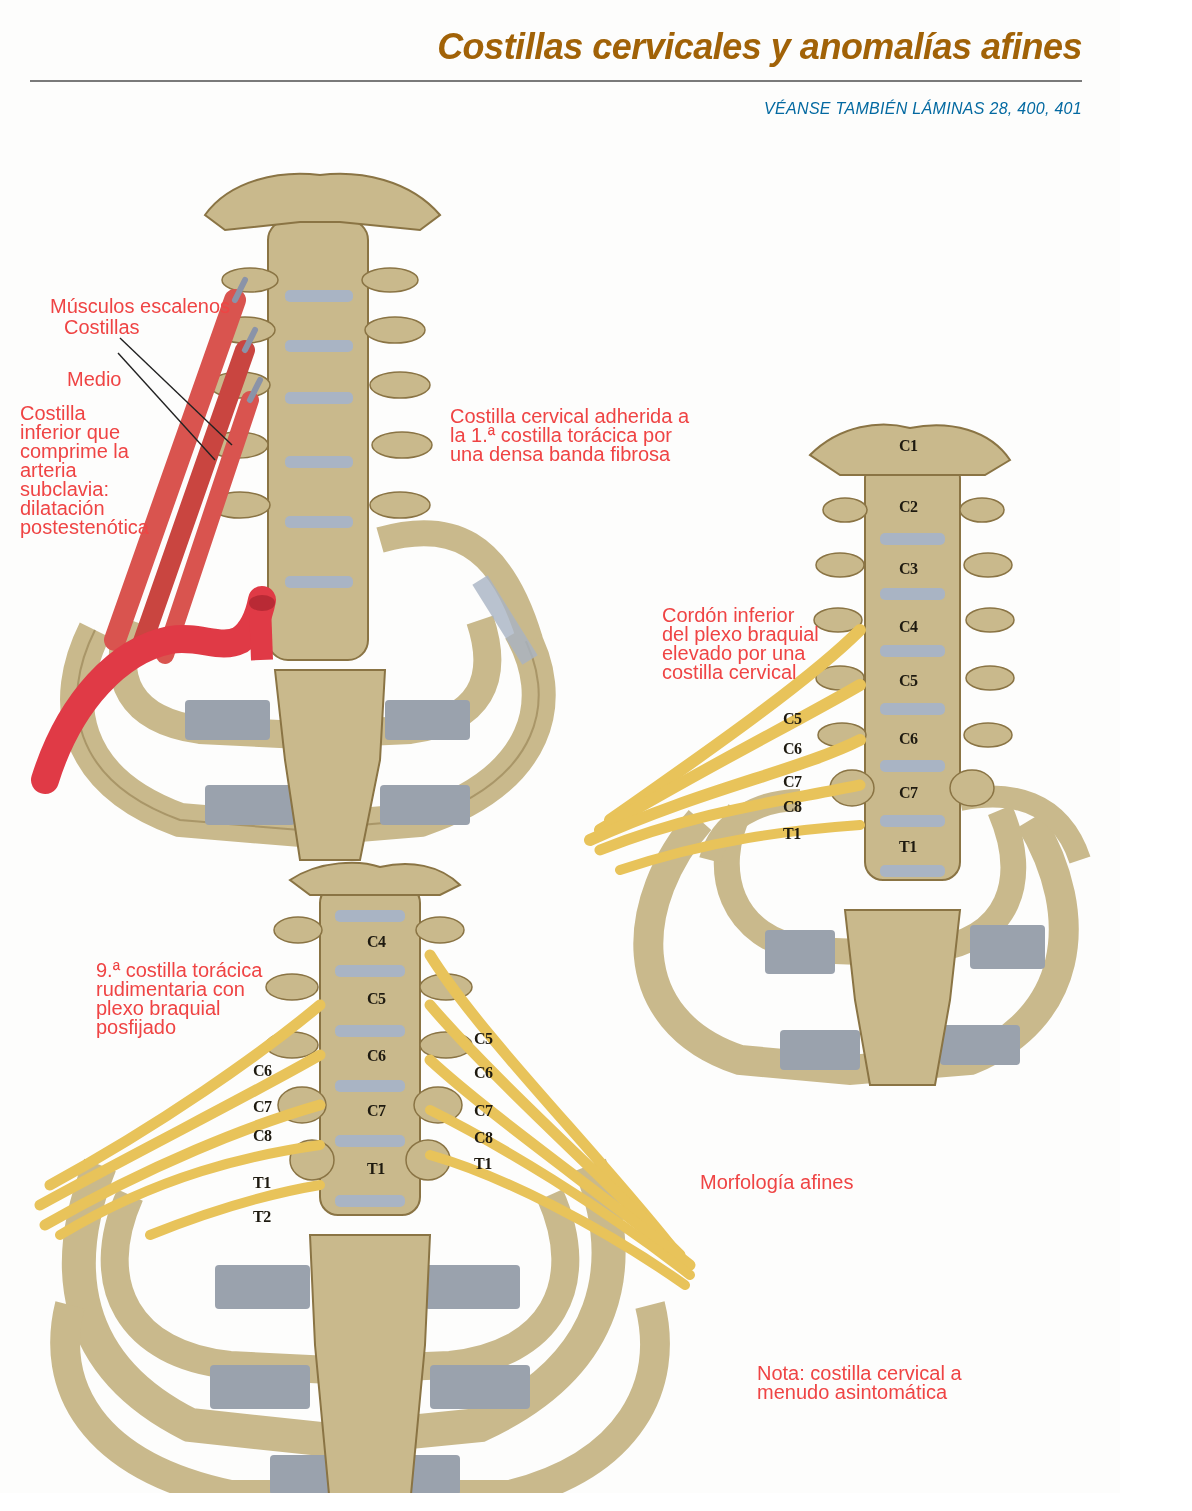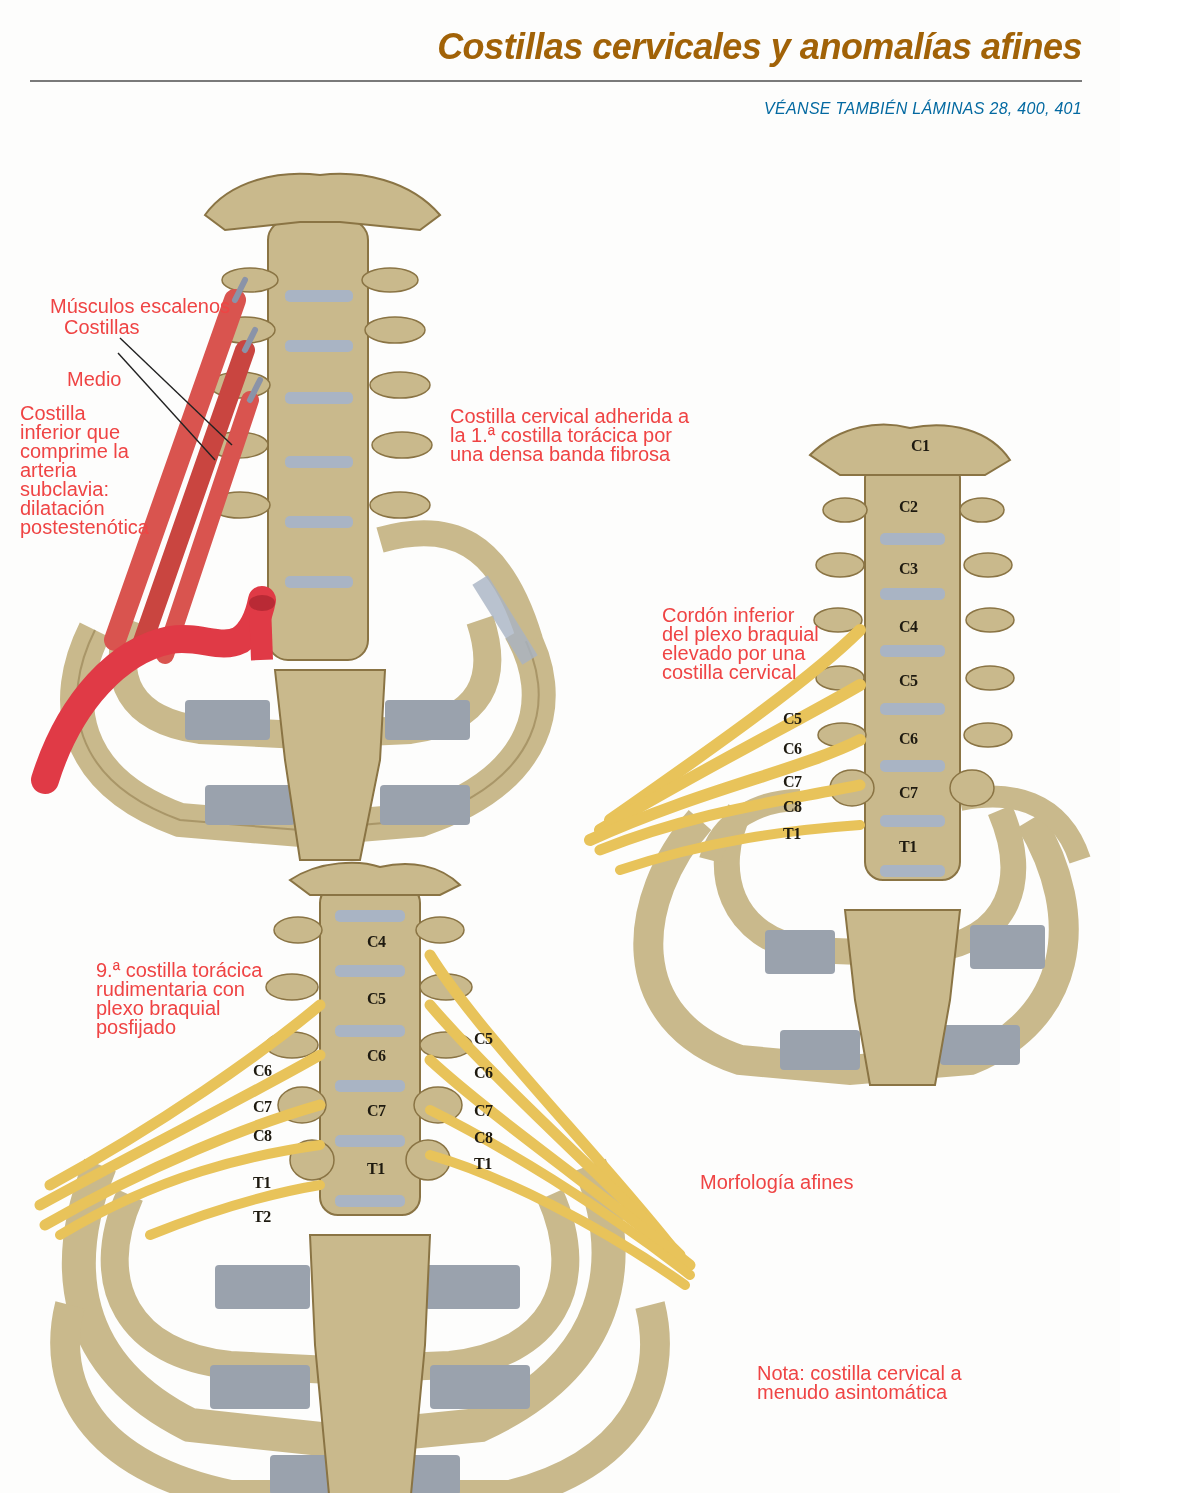--- a/index.html
+++ b/index.html
@@ -164,21 +164,21 @@
       <path d="M270 405 C200 410 120 420 30 450" stroke-width="10"></path>
     </g>
   </svg>
 </div>
 
 <div class="label" style="left:662px;top:606px;">Cordón inferior
 del plexo braquial
 elevado por una
 costilla cervical</div>
 
-<div class="vlabel" style="left:899px;top:437px;margin-left:12px;">C1</div>
+<div class="vlabel" style="left:899px;top:437px;">C1</div>
 <div class="vlabel" style="left:899px;top:498px;">C2</div>
 <div class="vlabel" style="left:899px;top:560px;">C3</div>
 <div class="vlabel" style="left:899px;top:618px;">C4</div>
 <div class="vlabel" style="left:899px;top:672px;">C5</div>
 <div class="vlabel" style="left:899px;top:730px;">C6</div>
 <div class="vlabel" style="left:899px;top:784px;">C7</div>
 <div class="vlabel" style="left:899px;top:838px;">T1</div>
 
 <div class="vlabel" style="left:783px;top:710px;">C5</div>
 <div class="vlabel" style="left:783px;top:740px;">C6</div>

